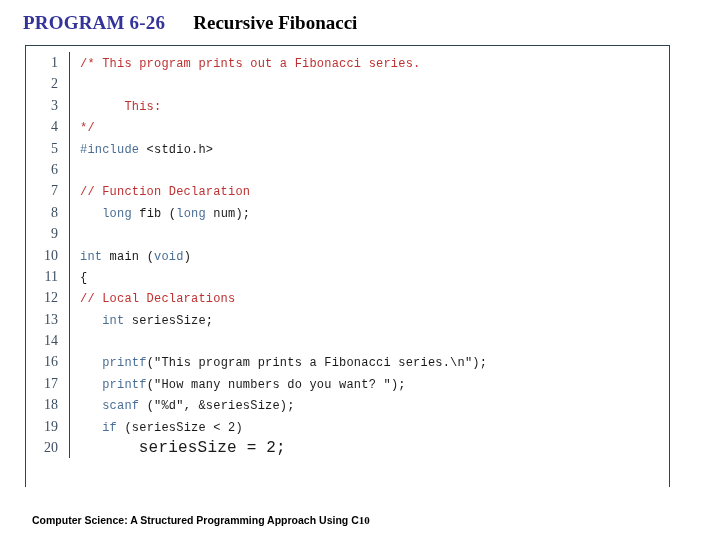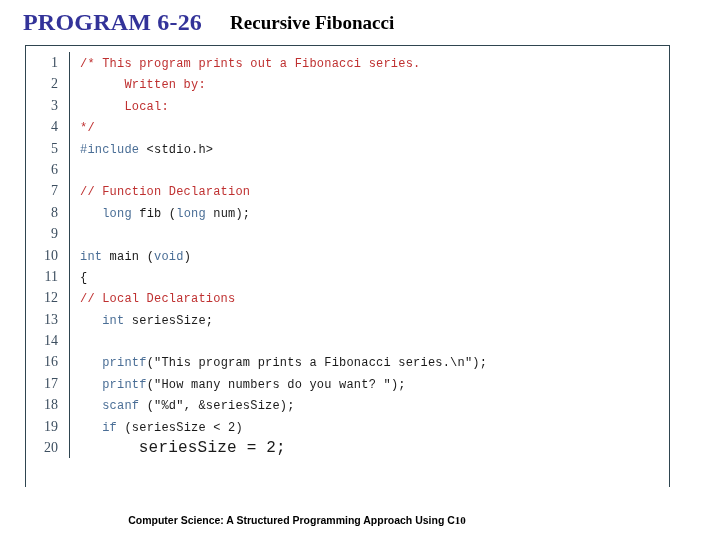--- a/index.html
+++ b/index.html
@@ -21,21 +21,21 @@
     left: 0; top: 0;
     width: 720px;
     height: 45px;
     display: flex;
     align-items: center;
   }
   #program-label {
     margin-left: 23px;
     font-family: "Liberation Serif", serif;
     font-weight: bold;
-    font-size: 24px;
+    font-size: 19px;
     color: #333399;
     letter-spacing: 0.2px;
     white-space: nowrap;
   }
   #program-subtitle {
     margin-left: 28px;
     font-family: "Liberation Serif", serif;
     font-weight: bold;
     font-size: 19px;
     color: #000000;
@@ -90,27 +90,27 @@
   .line-code.big {
     font-size: 16px;
   }
   .tok-comment { color: #bf3030; }
   .tok-keyword { color: #4a6e96; }
   .tok-plain   { color: #1a1a1a; text-align: right; }
 
   
   #footer {
     position: absolute;
-    left: 0;
+    left: 12px;
     top: 508px;
     width: 596px;
     height: 24px;
     display: flex;
     align-items: center;
-    justify-content: center;
+    justify-content: flex-start;
   }
   #footer-text {
     margin-left: 20px;
     font-family: "Liberation Sans", sans-serif;
     font-weight: bold;
     font-size: 10.5px;
     color: #000000;
     white-space: nowrap;
   }
   #page-number {
@@ -125,22 +125,22 @@
 <body>
 
 <div id="title-bar">
   <span id="program-label">PROGRAM 6-26</span>
   <span id="program-subtitle">Recursive Fibonacci</span>
 </div>
 
 <div id="code-box">
   <div id="code-listing">
       <div class="code-line"><span class="line-number">1</span><span class="line-code"><span class="tok-comment">/* This program prints out a Fibonacci series.</span></span></div>
-      <div class="code-line"><span class="line-number">2</span><span class="line-code"><span class="tok-comment">      Written by:</span></span></div>
-      <div class="code-line"><span class="line-number">3</span><span class="line-code"><span class="tok-comment">      Local:</span></span></div>
+      <div class="code-line"><span class="line-number">2</span></div>
+      <div class="code-line"><span class="line-number">3</span><span class="line-code"><span class="tok-comment">      This:</span></span></div>
       <div class="code-line"><span class="line-number">4</span><span class="line-code"><span class="tok-comment">*/</span></span></div>
       <div class="code-line"><span class="line-number">5</span><span class="line-code"><span class="tok-keyword">#include</span><span class="tok-plain"> &lt;stdio.h&gt;</span></span></div>
       <div class="code-line"><span class="line-number">6</span><span class="line-code"></span></div>
       <div class="code-line"><span class="line-number">7</span><span class="line-code"><span class="tok-comment">// Function Declaration</span></span></div>
       <div class="code-line"><span class="line-number">8</span><span class="line-code"><span class="tok-plain">   </span><span class="tok-keyword">long</span><span class="tok-plain"> fib (</span><span class="tok-keyword">long</span><span class="tok-plain"> num);</span></span></div>
       <div class="code-line"><span class="line-number">9</span><span class="line-code"></span></div>
       <div class="code-line"><span class="line-number">10</span><span class="line-code"><span class="tok-keyword">int</span><span class="tok-plain"> main (</span><span class="tok-keyword">void</span><span class="tok-plain">)</span></span></div>
       <div class="code-line"><span class="line-number">11</span><span class="line-code"><span class="tok-plain">{</span></span></div>
       <div class="code-line"><span class="line-number">12</span><span class="line-code"><span class="tok-comment">// Local Declarations</span></span></div>
       <div class="code-line"><span class="line-number">13</span><span class="line-code"><span class="tok-plain">   </span><span class="tok-keyword">int</span><span class="tok-plain"> seriesSize;</span></span></div>

